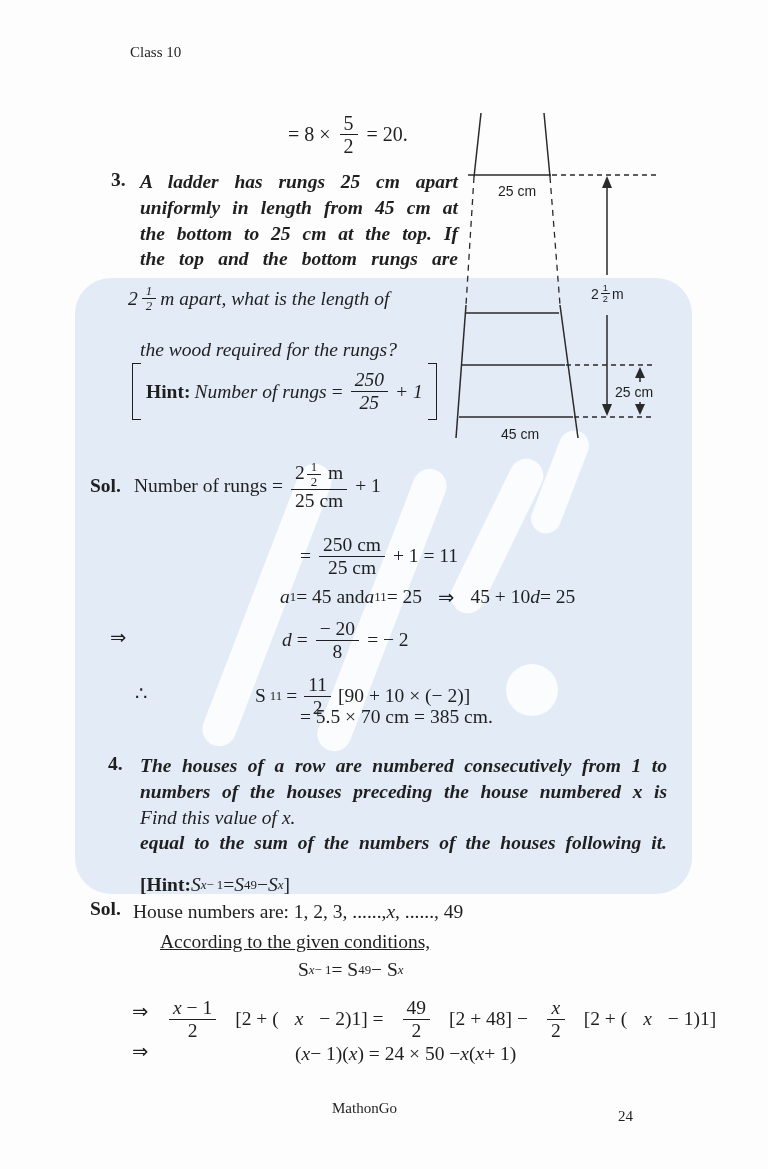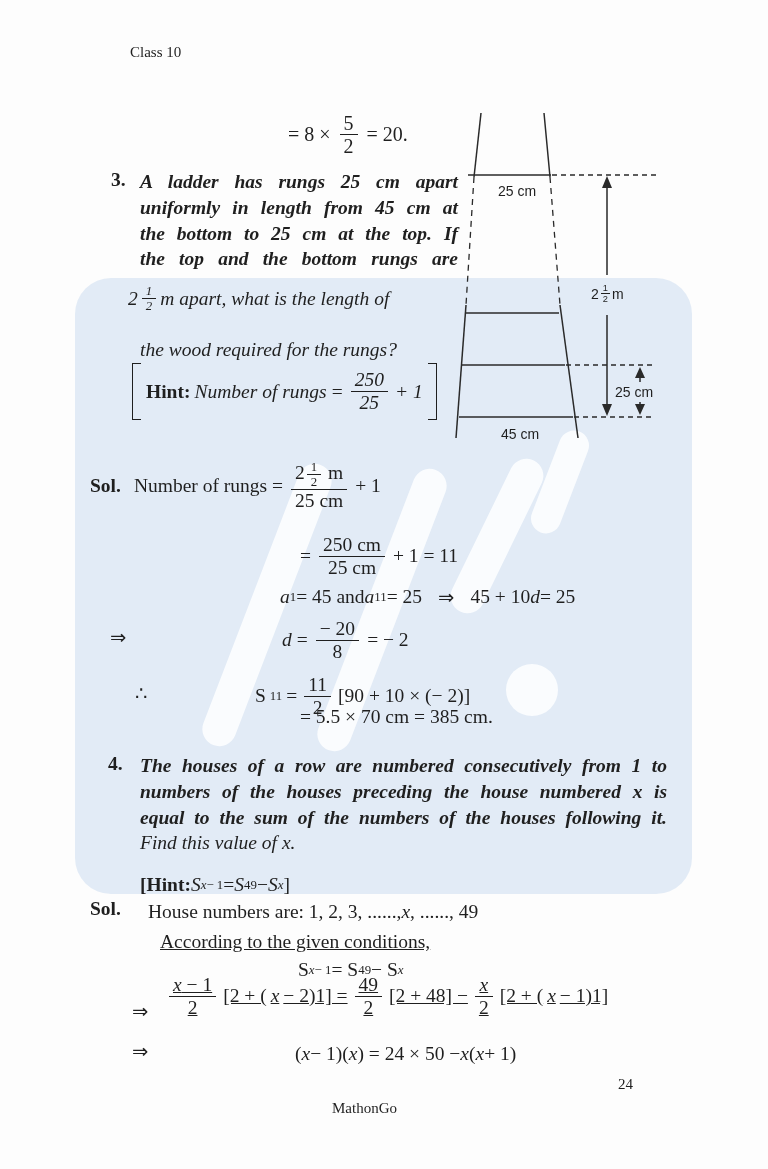--- a/index.html
+++ b/index.html
@@ -178,56 +178,56 @@
         <span class="den">2</span>
       </span>
       <span>[90 + 10 × (− 2)]</span>
     </div>
   <div class="abs" style="left:300px;top:706px;">= 5.5 × 70 cm = 385 cm.</div>
 
   <div class="abs b" style="left:108px;top:753px;">4.</div>
   <div class="abs" style="left:140px;top:753px;width:527px;">
     <div class="qline jl">The houses of a row are numbered consecutively from 1 to</div>
     <div class="qline jl">numbers of the houses preceding the house numbered x is</div>
+    <div class="qline">Find this value of x.</div>
     <div class="qline jl">equal to the sum of the numbers of the houses following it.</div>
-    <div class="qline">Find this value of x.</div>
   </div>
   <div class="row" style="left:140px;top:870px;height:30px;">
       <span class="b">[</span>
       <span class="b">Hint: </span>
       <span class="i">S</span>
       <span class="sub i">x</span>
       <span class="sub"> − 1</span>
       <span> = </span>
       <span class="i">S</span>
       <span class="sub">49</span>
       <span> − </span>
       <span class="i">S</span>
       <span class="sub i">x</span>
       <span>]</span>
     </div>
 
   <div class="abs b" style="left:90px;top:898px;">Sol.</div>
-  <div class="row" style="left:148px;top:898px;height:28px;justify-content:space-between;">
+  <div class="row" style="left:133px;top:898px;height:28px;justify-content:space-between;">
       <span>House numbers are: 1, 2, 3, ......, </span>
       <span class="i">x</span>
       <span>, ......, 49</span>
     </div>
   <div class="abs" style="left:160px;top:931px;text-decoration:underline;">According to the given conditions,</div>
   <div class="row" style="left:298px;top:956px;height:28px;">
       <span>S</span>
       <span class="sub i">x</span>
       <span class="sub"> − 1</span>
       <span> = S</span>
       <span class="sub">49</span>
       <span> − S</span>
       <span class="sub i">x</span>
     </div>
   <div class="abs" style="left:132px;top:1000px;">⇒</div>
-  <div class="row" style="left:166px;top:970px;height:52px;gap:4px;text-decoration:underline;">
+  <div class="row" style="left:166px;top:993px;height:52px;gap:16px;">
       <span class="frac">
         <span class="num"><span class="i">x</span><span> − 1</span></span>
         <span class="den">2</span>
       </span>
       <span>[2 + (</span>
       <span class="i">x</span>
       <span> − 2)1] =</span>
       <span class="frac">
         <span class="num">49</span>
         <span class="den">2</span>
@@ -248,15 +248,15 @@
       <span> − 1)(</span>
       <span class="i">x</span>
       <span>) = 24 × 50 − </span>
       <span class="i">x</span>
       <span>(</span>
       <span class="i">x</span>
       <span> + 1)</span>
     </div>
 
   <div class="abs sans" style="left:332px;top:1100px;font-size:15px;">MathonGo</div>
-  <div class="abs sans" style="left:618px;top:1076px;font-size:15px;">24</div>
+  <div class="abs sans" style="left:618px;top:1108px;font-size:15px;">24</div>
 
 </div>
 
 </body></html>

